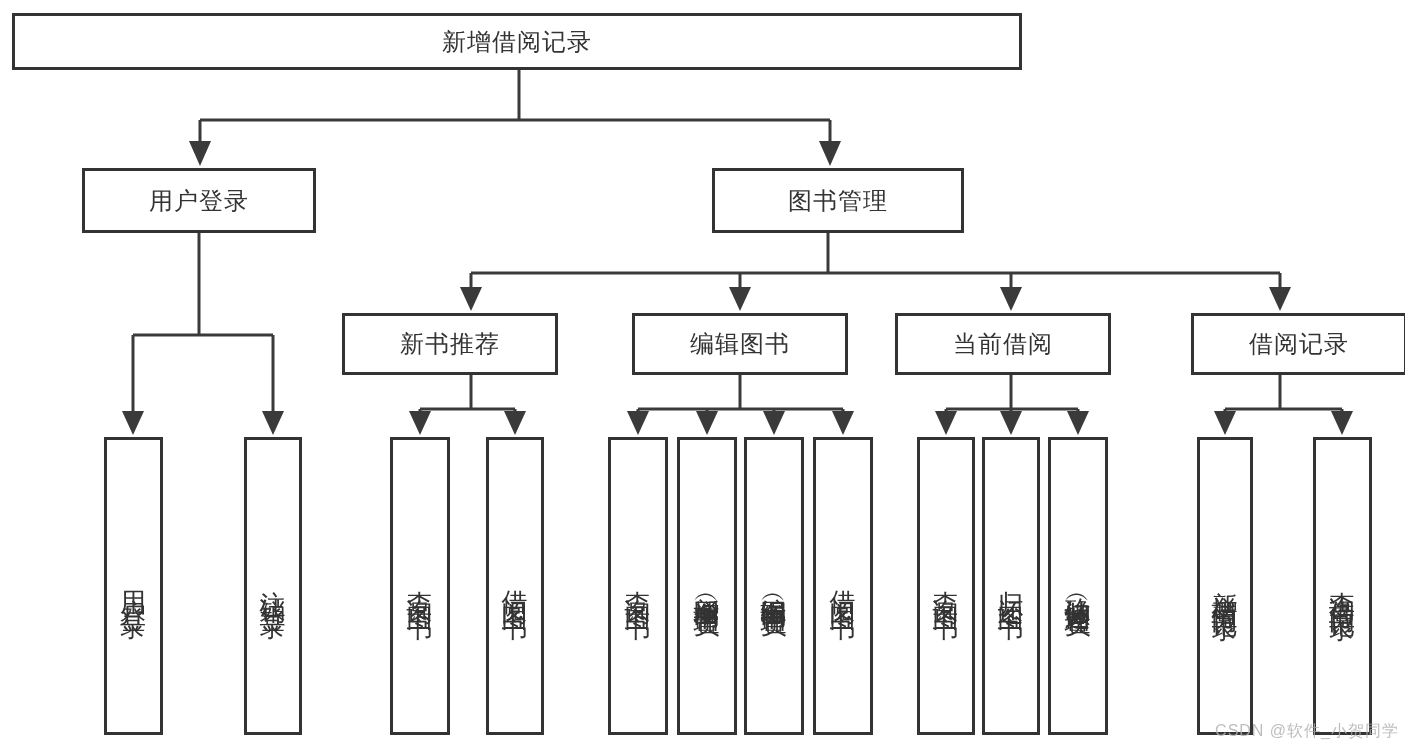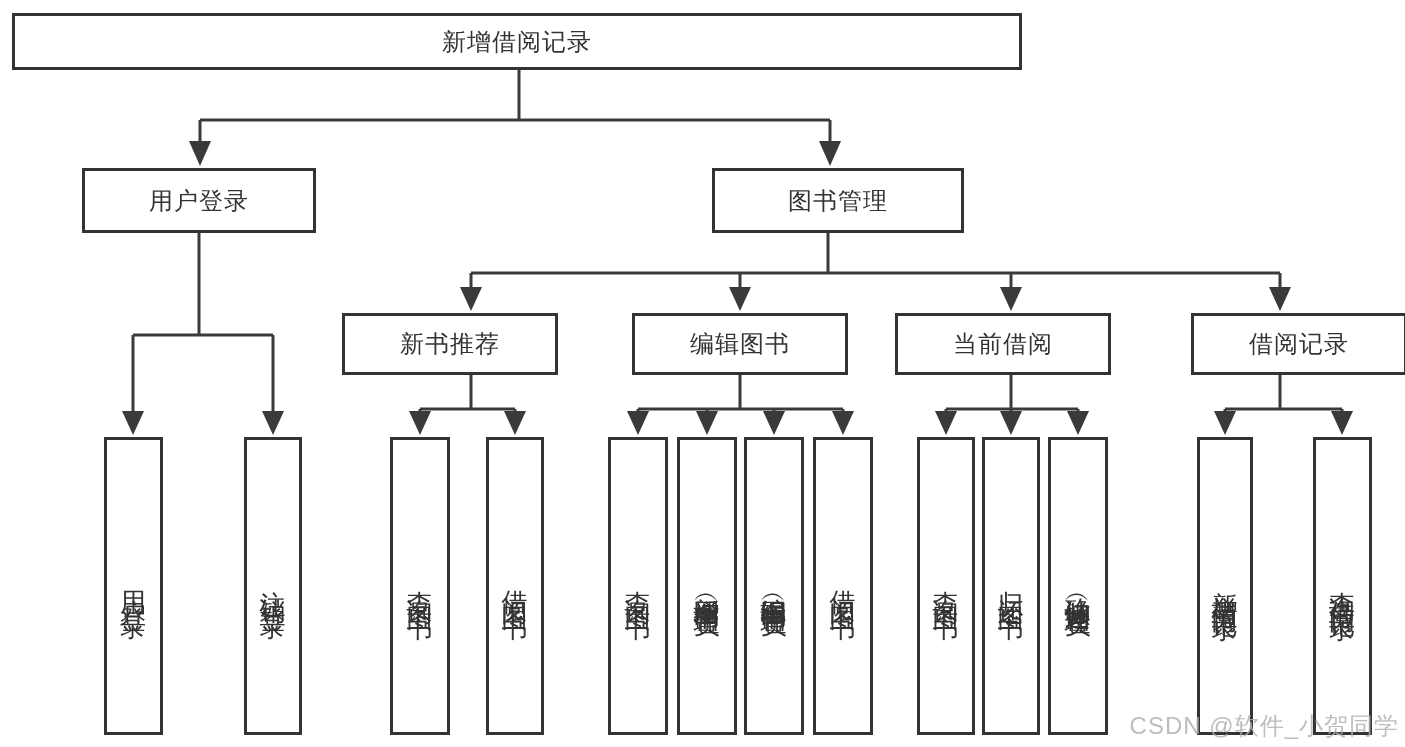--- a/index.html
+++ b/index.html
@@ -39,21 +39,21 @@
     writing-mode:vertical-rl;
     text-orientation:mixed;
     color:#333333;
     font-size:26px;
     line-height:1;
   }
   .watermark{
     position:absolute;
     right:6px;bottom:5px;
     z-index:3;
-    font-size:24px;
+    font-size:16px;
     color:rgba(178,178,178,0.85);
     letter-spacing:1px;
     white-space:nowrap;
   }
 </style>
 </head>
 <body>
 
 <div id="stage">
 

